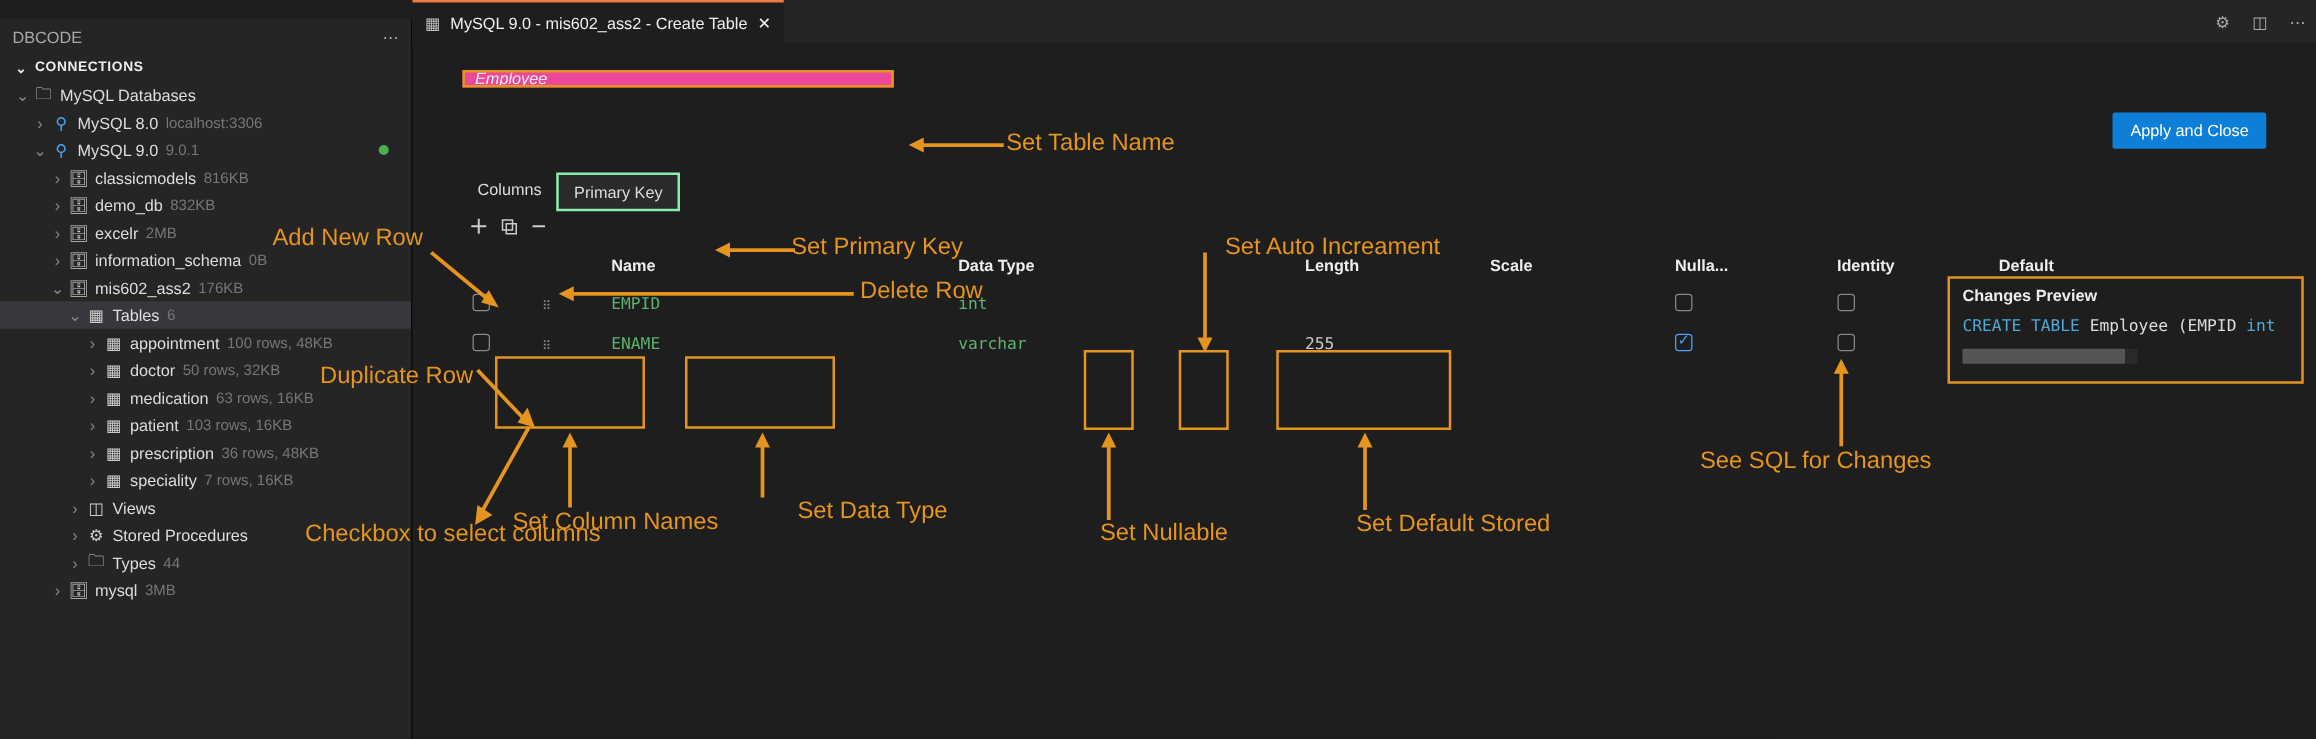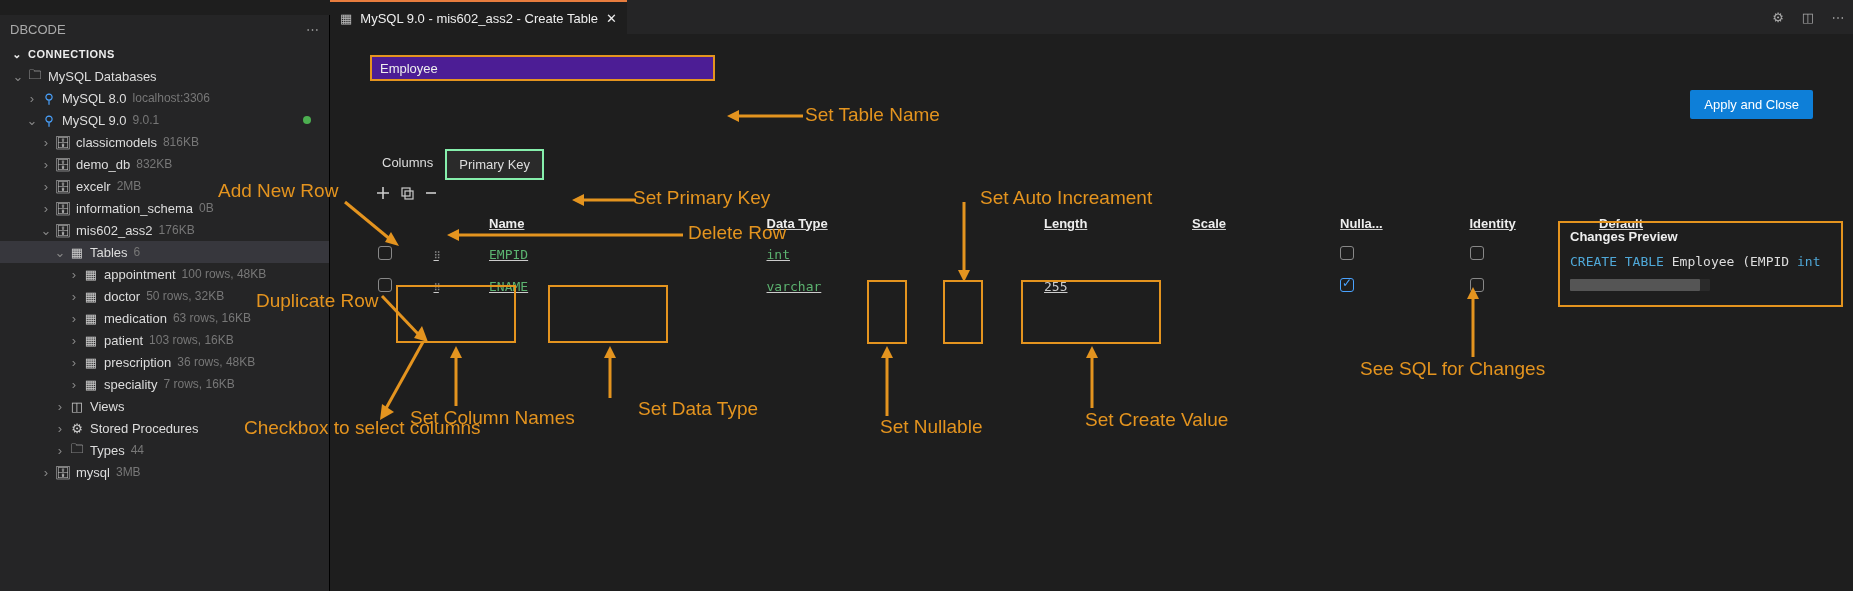--- a/index.html
+++ b/index.html
@@ -19,29 +19,29 @@
 .node .dot { width:8px; height:8px; border-radius:50%; background:#4caf50; position:absolute; right:18px; }
 .main { flex:1; background:#1e1e1e; position:relative; }
 .tabbar { height:35px; background:#252526; display:flex; align-items:stretch; border-bottom:1px solid #1e1e1e; }
 .tab { display:flex; align-items:center; padding:0 10px; background:#1e1e1e; color:#eee; border-top:2px solid #e87d3e; gap:8px; }
 .tab-ico { color:#bbb; }
 .tabbar .sp { flex:1; }
 .tabbar .act { width:30px; display:flex; align-items:center; justify-content:center; color:#aaa; }
 .content { position:absolute; top:35px; left:0; right:0; bottom:0; padding:20px 40px; }
 .apply { position:absolute; top:55px; right:40px; background:#0e7fd8; color:#fff; border:none; padding:7px 14px; border-radius:2px; font-size:13px; }
 .tname-lbl { color:#ccc; font-size:13px; margin-bottom:4px; }
-.tname-in { width:345px; height:26px; background:#4c1d95; border:2px solid #e4941f; color:#eee; padding:0 8px; font-size:13px; }
+.tname-in { width:345px; height:14px; background:#ec4899; border:2px solid #e4941f; color:#eee; padding:0 8px; font-size:13px;font-style:italic; }
 .tabs { display:flex; margin-top:68px;text-align:center; }
 .tabbtn { padding:6px 12px; background:#2a2a2a; color:#ddd; }
 .tabbtn.active { background:#1e1e1e; }
 .tabbtn.pk { border:2px solid #86efac; }
 .toolbar { display:flex; align-items:center; height:28px; gap:10px; padding:0 6px; color:#bbb; font-size:15px; }
 .toolbar span { cursor:pointer; }
 .grid { position:relative; }
-.grid table { border-collapse:collapse; width:100%;text-decoration:underline; }
+.grid table { border-collapse:collapse; width:100%; }
 .grid th { text-align:left; font-weight:600; color:#eee; padding:6px 8px; height:30px; font-size:13px; }
 .grid td { padding:4px 8px; height:32px; vertical-align:middle; }
 .chk { width:14px; height:14px; border:1px solid #888; border-radius:3px; display:inline-block; }
 .chk.on { border-color:#4aa3ff; color:#4aa3ff; position:relative; }
 .chk.on:after { content:"✓"; position:absolute; top:-3px; left:1px; font-size:12px; }
 .colname { color:#5cb370; font-family:Consolas,monospace;margin-top:36px; }
 .dtype { color:#5cb370; font-family:Consolas,monospace; }
 .len { color:#ccc; font-family:Consolas,monospace; }
 .drag { color:#888; letter-spacing:-2px; font-size:10px; }
 .changes { position:absolute; top:186px; right:10px; width:285px; border:2px solid #e4941f; padding:6px 10px 14px; }
@@ -291,21 +291,21 @@
 
     <div class="anno" style="top:104px; left:475px">Set Table Name</div>
     <div class="anno" style="top:187px; left:303px">Set Primary Key</div>
     <div class="anno" style="top:187px; left:650px">Set Auto Increament</div>
     <div class="anno" style="top:222px; left:358px">Delete Row</div>
     <div class="anno" style="top:358px; left:1030px">See SQL for Changes</div>
 
     <div class="anno" style="top:407px; left:80px">Set Column Names</div>
     <div class="anno" style="top:398px; left:308px">Set Data Type</div>
     <div class="anno" style="top:416px; left:550px">Set Nullable</div>
-    <div class="anno" style="top:409px; left:755px">Set Create Value</div>
+    <div class="anno" style="top:409px; left:755px">Set Default Stored</div>
 
     <svg class="arrow" style="top:108px; left:395px" width="80" height="16">
         <path d="M78 8 H12"></path>
         <polygon points="2,8 14,2 14,14"></polygon>
       </svg>
     <svg class="arrow" style="top:192px; left:240px" width="68" height="16">
         <path d="M66 8 H12"></path>
         <polygon points="2,8 14,2 14,14"></polygon>
       </svg>
     <svg class="arrow" style="top:228px; left:115px" width="240" height="14">

